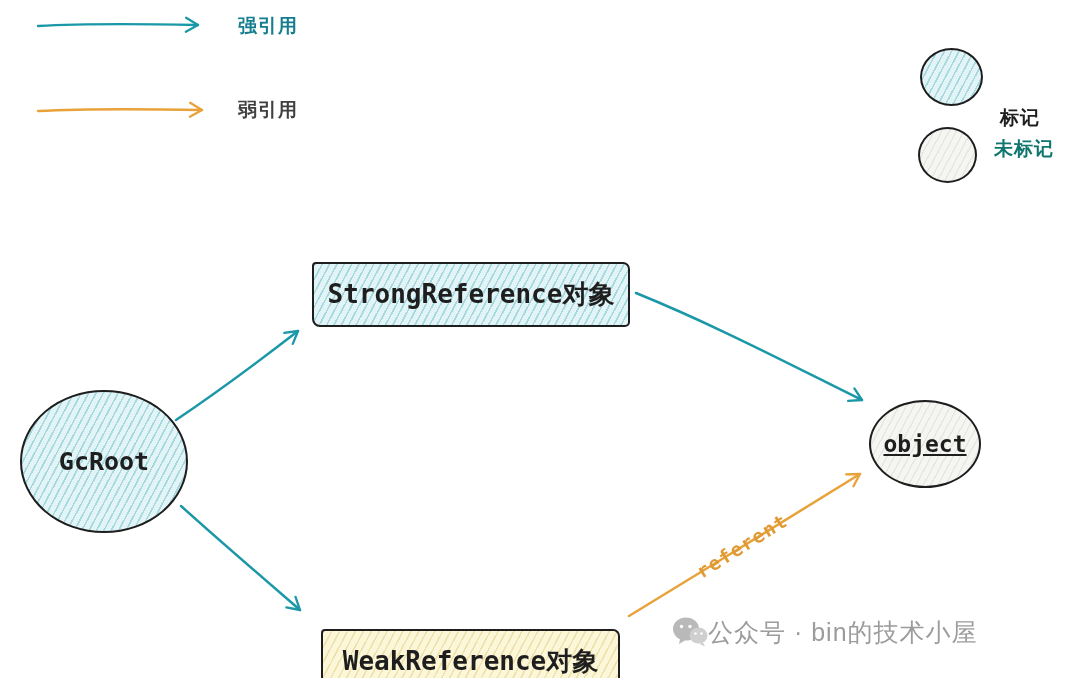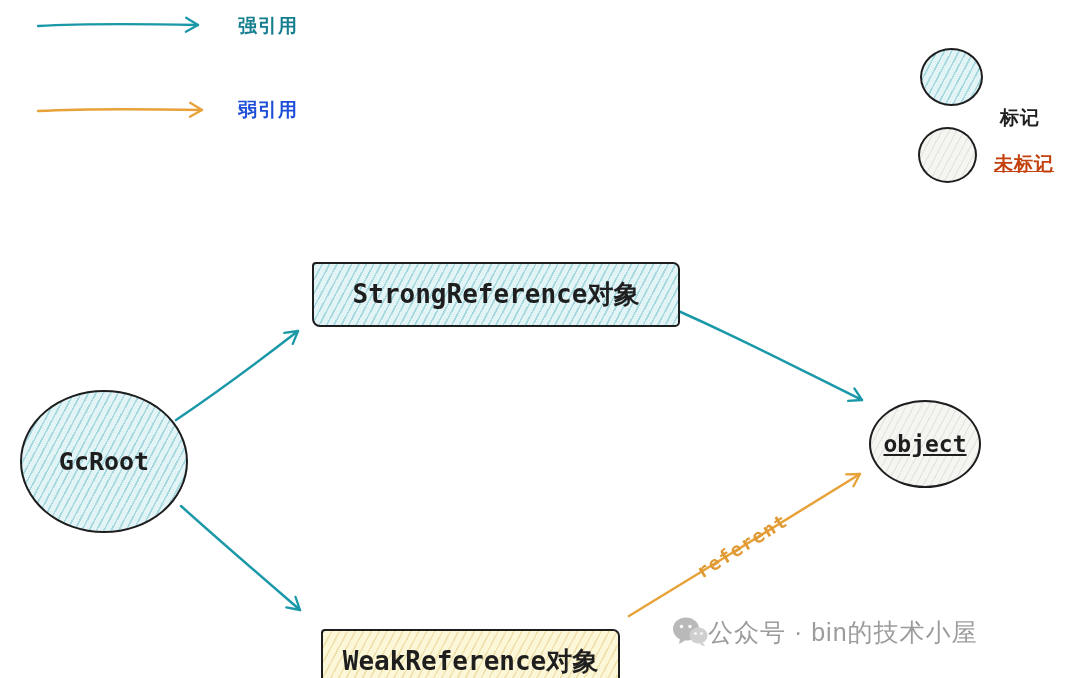--- a/index.html
+++ b/index.html
@@ -42,36 +42,36 @@
   }
   .hatch-gray{
     background-color:#f5f5f1;
     background-image:repeating-linear-gradient(118deg,
       rgba(130,130,125,0.13) 0px, rgba(130,130,125,0.13) 1.4px,
       transparent 1.4px, transparent 6.5px);
     text-decoration:underline;
   }
 
   #gcroot-node{left:20px;top:390px;width:168px;height:143px;font-size:25px;}
-  #strong-node{left:312px;top:262px;width:368px;height:65px;font-size:26px;}
+  #strong-node{left:312px;top:262px;width:318px;height:65px;font-size:26px;}
   #weak-node{left:321px;top:597px;width:299px;height:64px;font-size:26px;}
   #object-node{left:869px;top:400px;width:112px;height:88px;font-size:23px;}
 
   
   .legend-label{
     position:absolute;
     font-size:19px;font-weight:700;
     letter-spacing:1px;
   }
   #legend-strong-label{left:238px;top:13px;color:#147e8f;}
-  #legend-weak-label{left:238px;top:97px;color:#1d4ed8;}
+  #legend-weak-label{left:238px;top:97px;color:#404040;}
   #legend-marked-circle{left:920px;top:48px;width:63px;height:58px;border-width:2px;}
   #legend-unmarked-circle{left:918px;top:127px;width:59px;height:56px;border-width:2px;}
   #legend-marked-label{left:1000px;top:65px;color:#1e1e1e;margin-top:40px;}
-  #legend-unmarked-label{left:994px;top:151px;color:#c2410c;text-decoration:underline;}
+  #legend-unmarked-label{left:994px;top:136px;color:#0f766e;}
 
   
   #referent-label{
     left:698px;top:562px;
     font-family:"DejaVu Sans Mono", monospace;
     font-size:19px;font-weight:700;
     color:#e09a35;
     letter-spacing:1.5px;
     transform:rotate(-32deg);
     transform-origin:left center;

